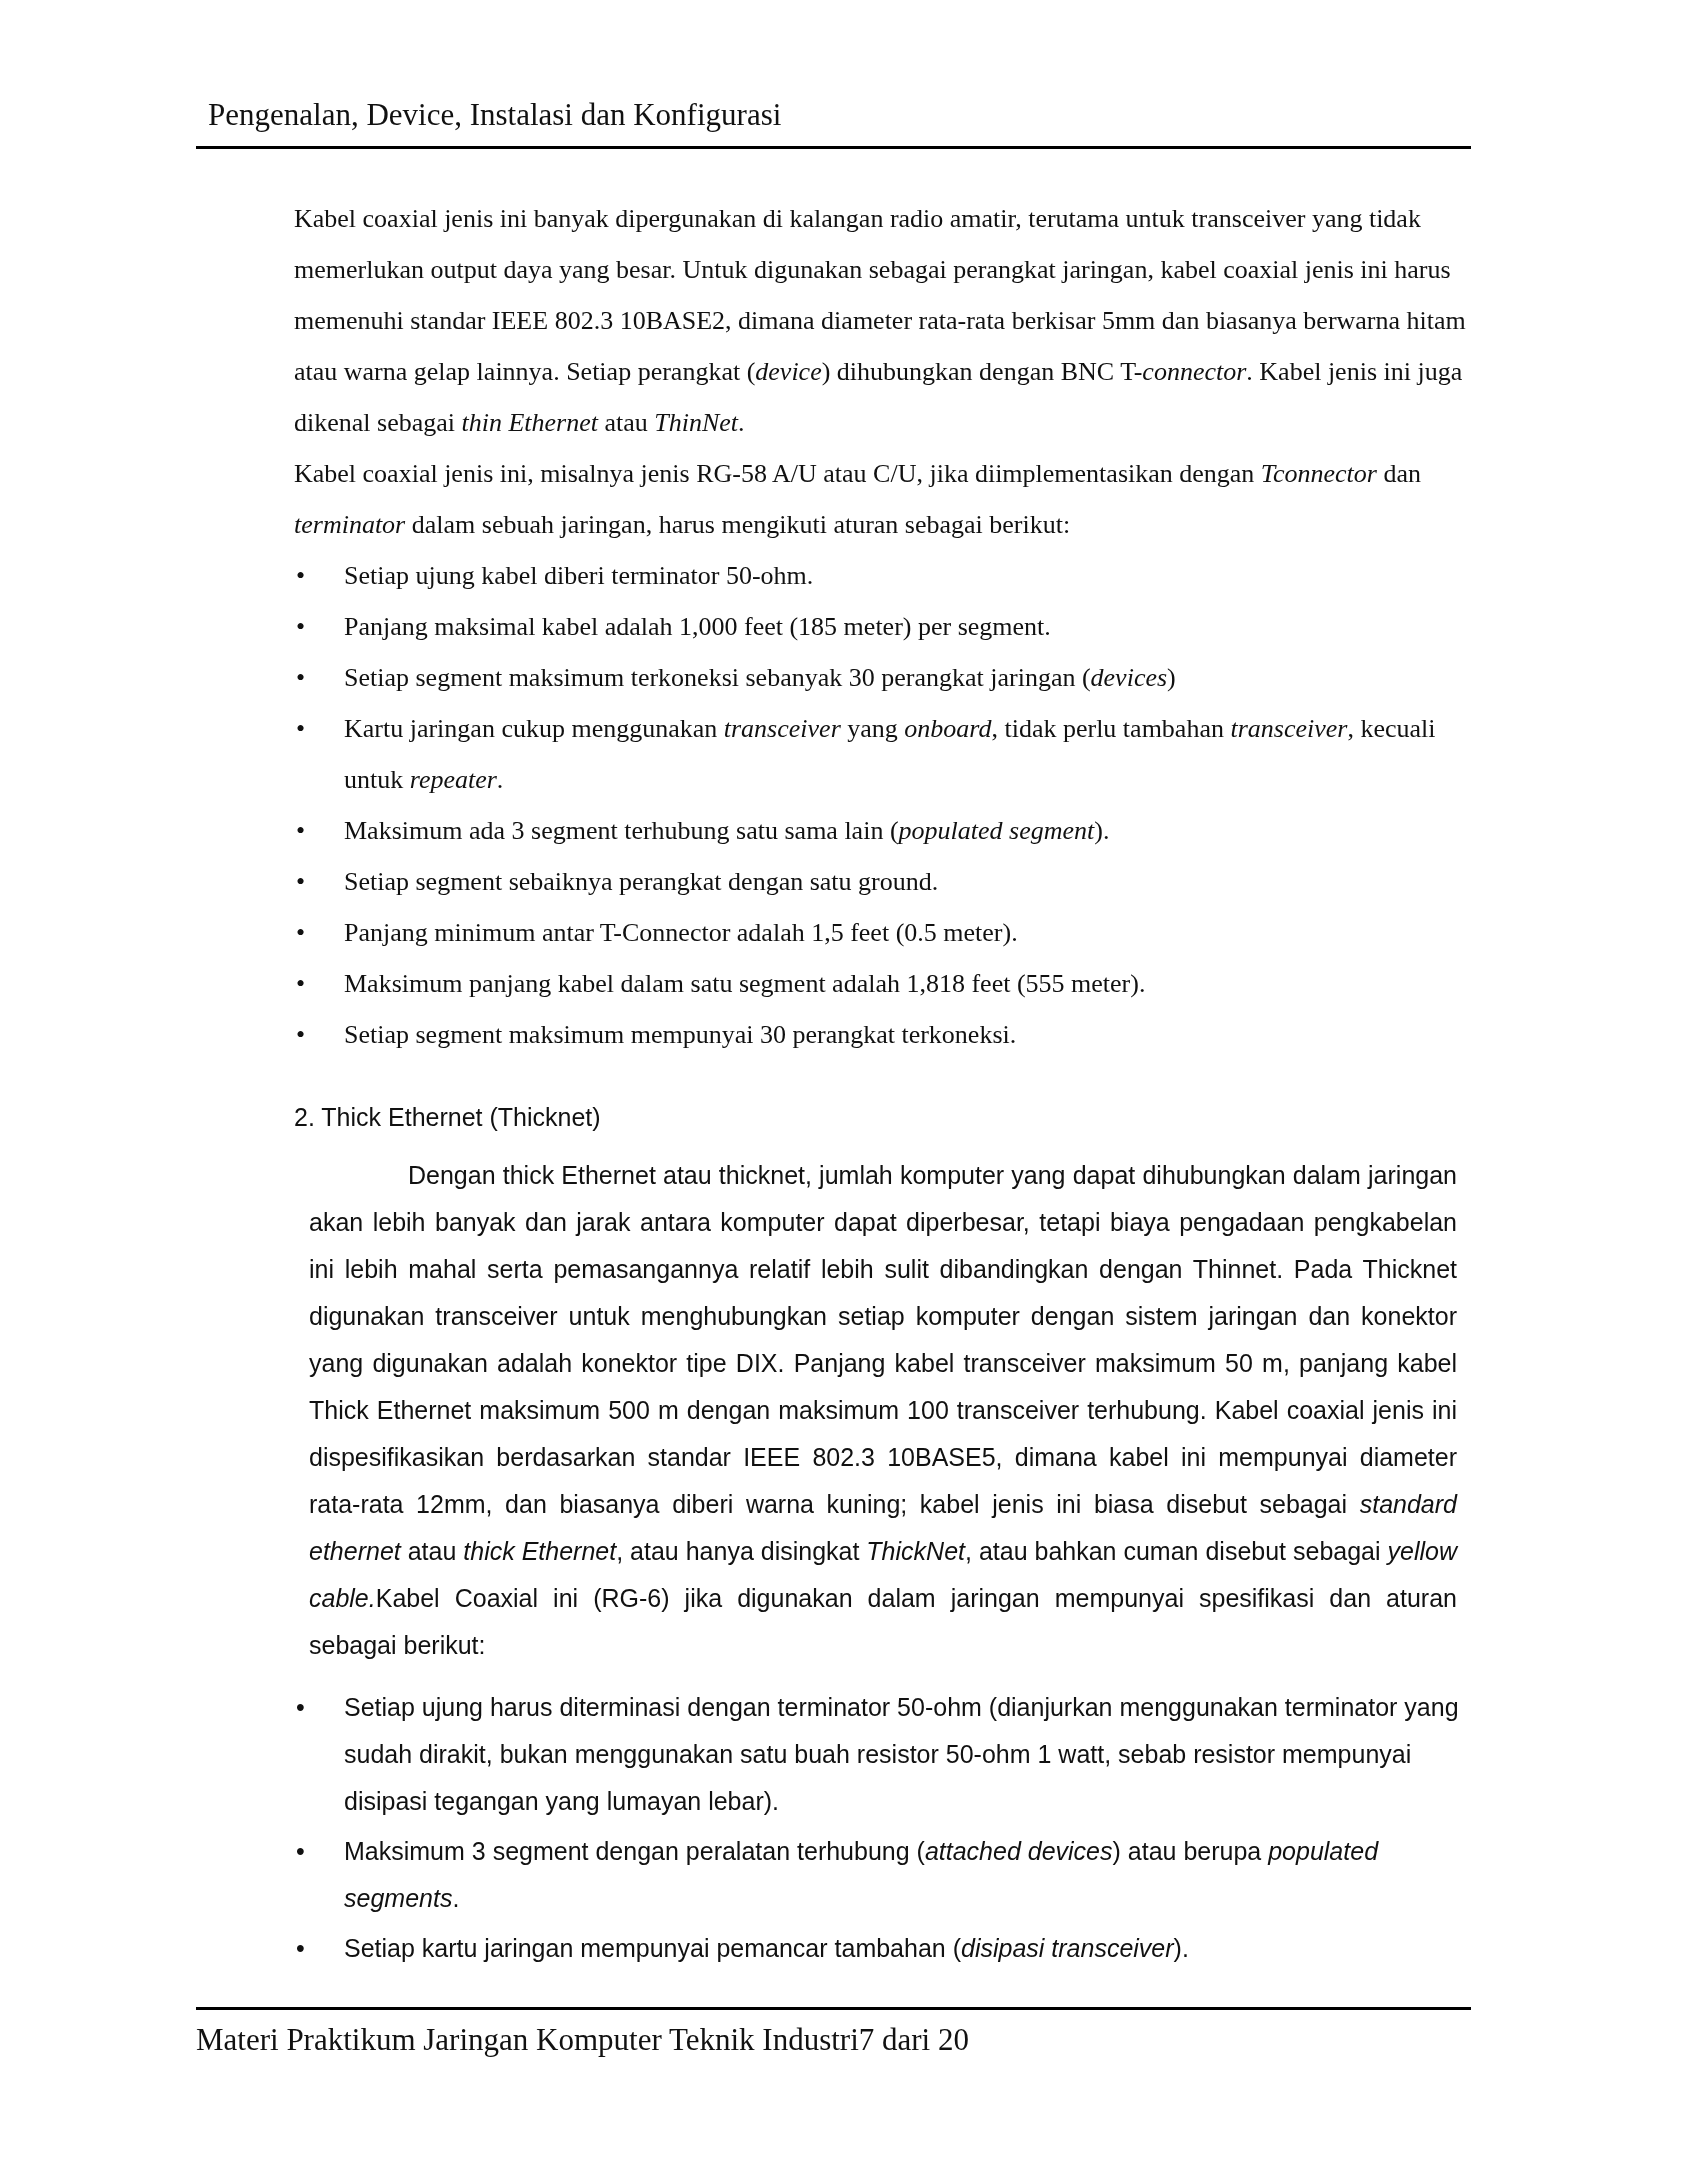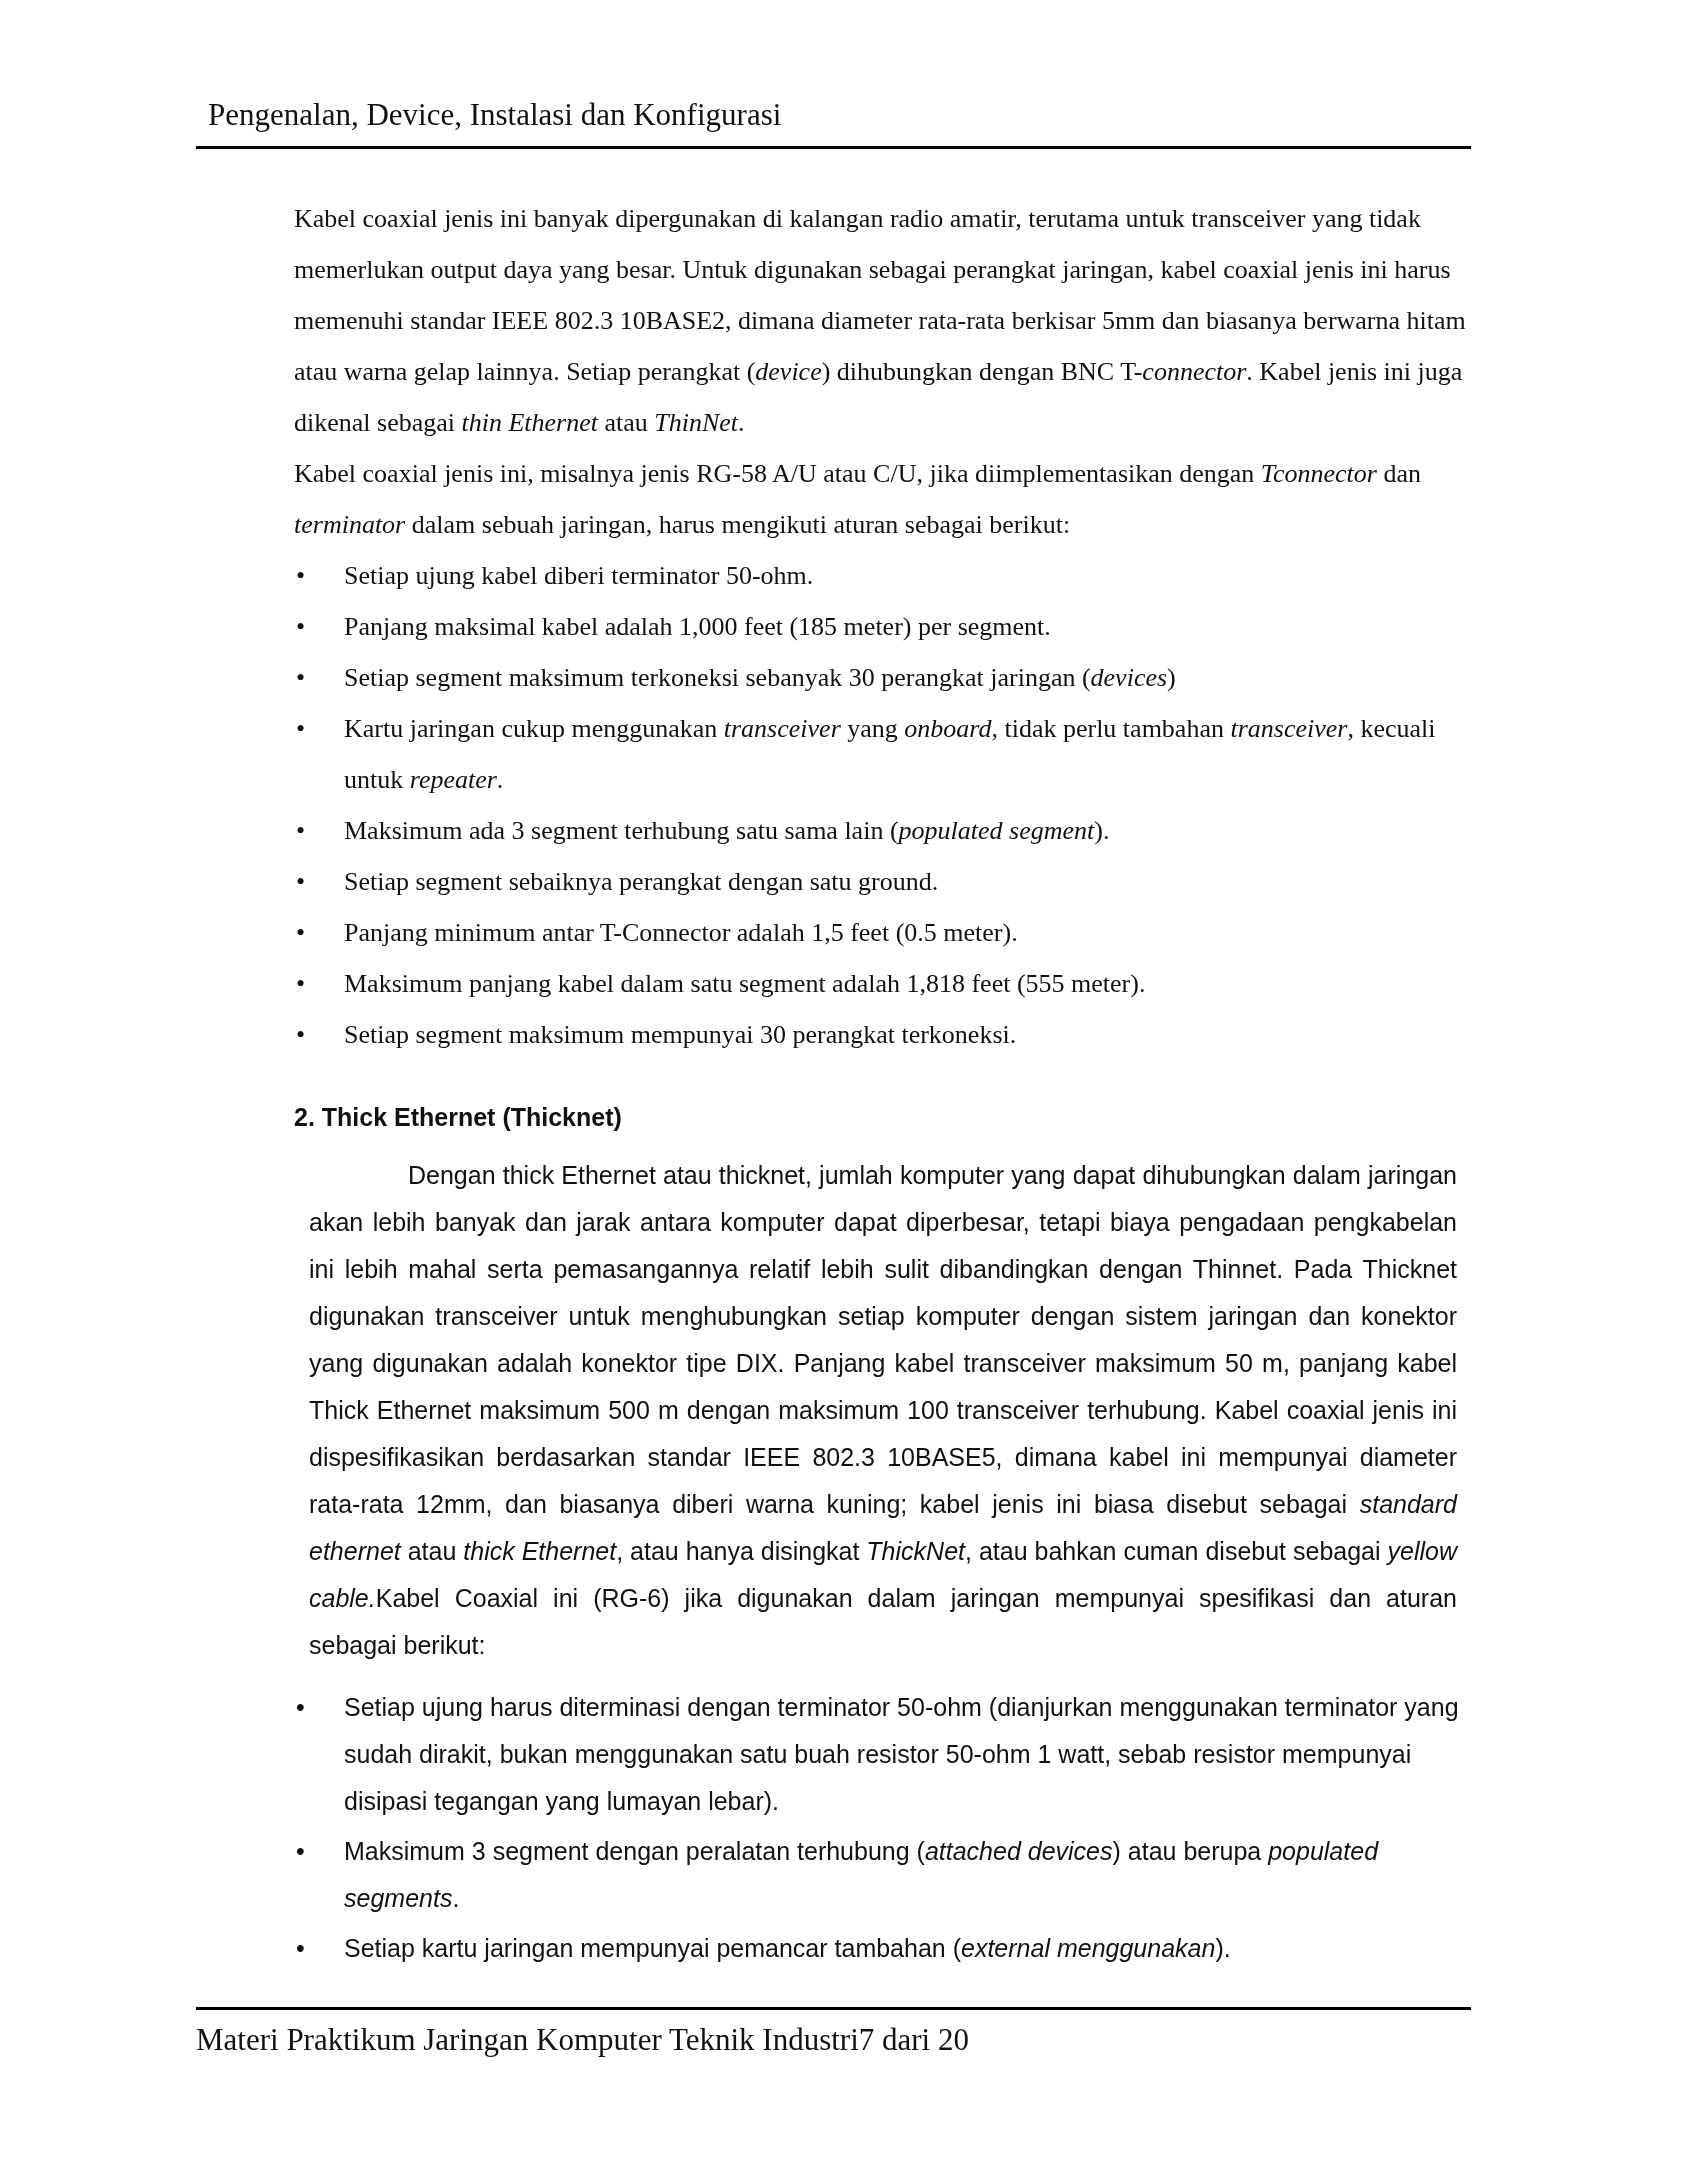--- a/index.html
+++ b/index.html
@@ -10,21 +10,21 @@
   .header-title { font-size:31px; line-height:40px; }
   .rule { position:absolute; left:196px; width:1275px; height:3px; background:#000; }
   .rule.top { top:146px; }
   .rule.bottom { top:2007px; }
   .section1 { position:absolute; left:294px; top:193px; width:1178px; font-size:26px; line-height:51px; }
   .section1 p { margin:0; }
   ul.bl { list-style:none; margin:0; padding:0; }
   ul.bl li { position:relative; padding-left:50px; }
   ul.bl li .dot { position:absolute; left:2px; top:0; }
   .section2 { position:absolute; left:294px; top:1097px; width:1178px; font-size:25px; line-height:47px; }
-  .section2 h2 { margin:0; font-size:25px; font-weight:bold; line-height:40px; }
+  .section2 h2 { margin:0; font-size:25px; font-weight:normal; line-height:40px; }
   .section2 p.just { margin:15px; text-align:justify; text-indent:99px; }
   .section2 ul.bl { line-height:47px; margin-top:4px; }
   .section2 ul.bl li { margin-bottom:3px; }
   .footer { position:absolute; left:196px; top:2020px; width:1252px; font-size:31px; line-height:40px; display:flex; justify-content:flex-start; }
   i { font-style:italic; }
 </style>
 </head>
 <body>
 
 <div class="header serif">
@@ -47,21 +47,21 @@
       <li><span class="dot">•</span><span>Setiap segment maksimum mempunyai 30 perangkat terkoneksi.</span></li>
     </ul>
 </div>
 
 <div class="section2 sans">
   <h2>2. Thick Ethernet (Thicknet)</h2>
   <p class="just">Dengan thick Ethernet atau thicknet, jumlah komputer yang dapat dihubungkan dalam jaringan akan lebih banyak dan jarak antara komputer dapat diperbesar, tetapi biaya pengadaan pengkabelan ini lebih mahal serta pemasangannya relatif lebih sulit dibandingkan dengan Thinnet. Pada Thicknet digunakan transceiver untuk menghubungkan setiap komputer dengan sistem jaringan dan konektor yang digunakan adalah konektor tipe DIX. Panjang kabel transceiver maksimum 50 m, panjang kabel Thick Ethernet maksimum 500 m dengan maksimum 100 transceiver terhubung. Kabel coaxial jenis ini dispesifikasikan berdasarkan standar IEEE 802.3 10BASE5, dimana kabel ini mempunyai diameter rata-rata 12mm, dan biasanya diberi warna kuning; kabel jenis ini biasa disebut sebagai <i>standard ethernet</i> atau <i>thick Ethernet</i>, atau hanya disingkat <i>ThickNet</i>, atau bahkan cuman disebut sebagai <i>yellow cable.</i>Kabel Coaxial ini (RG-6) jika digunakan dalam jaringan mempunyai spesifikasi dan aturan sebagai berikut:</p>
   <ul class="bl">
       <li><span class="dot">•</span><span>Setiap ujung harus diterminasi dengan terminator 50-ohm (dianjurkan menggunakan terminator yang sudah dirakit, bukan menggunakan satu buah resistor 50-ohm 1 watt, sebab resistor mempunyai disipasi tegangan yang lumayan lebar).</span></li>
       <li><span class="dot">•</span><span>Maksimum 3 segment dengan peralatan terhubung (<i>attached devices</i>) atau berupa <i>populated segments</i>.</span></li>
-      <li><span class="dot">•</span><span>Setiap kartu jaringan mempunyai pemancar tambahan (<i>external menggunakan</i>).</span></li>
+      <li><span class="dot">•</span><span>Setiap kartu jaringan mempunyai pemancar tambahan (<i>disipasi transceiver</i>).</span></li>
     </ul>
 </div>
 
 <div class="rule bottom"></div>
 <div class="footer serif">
   <span>Materi Praktikum Jaringan Komputer Teknik Industri</span>
   <span>7 dari 20</span>
 </div>
 
 

